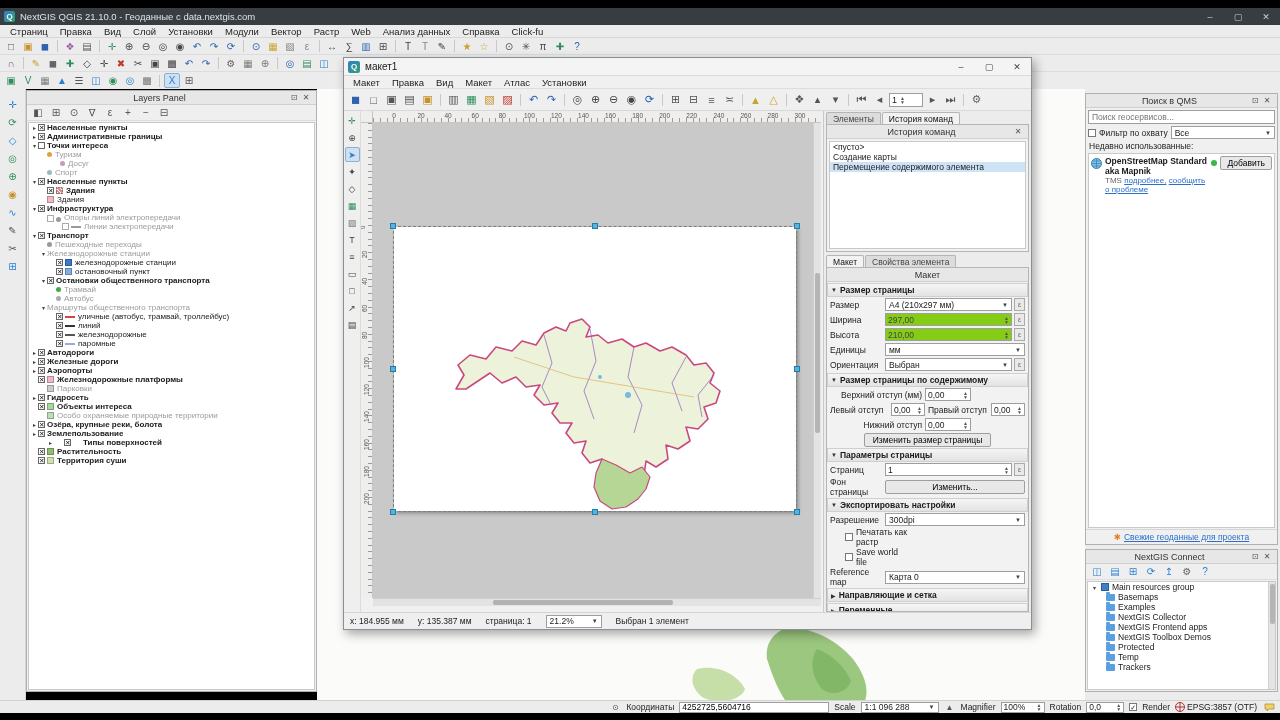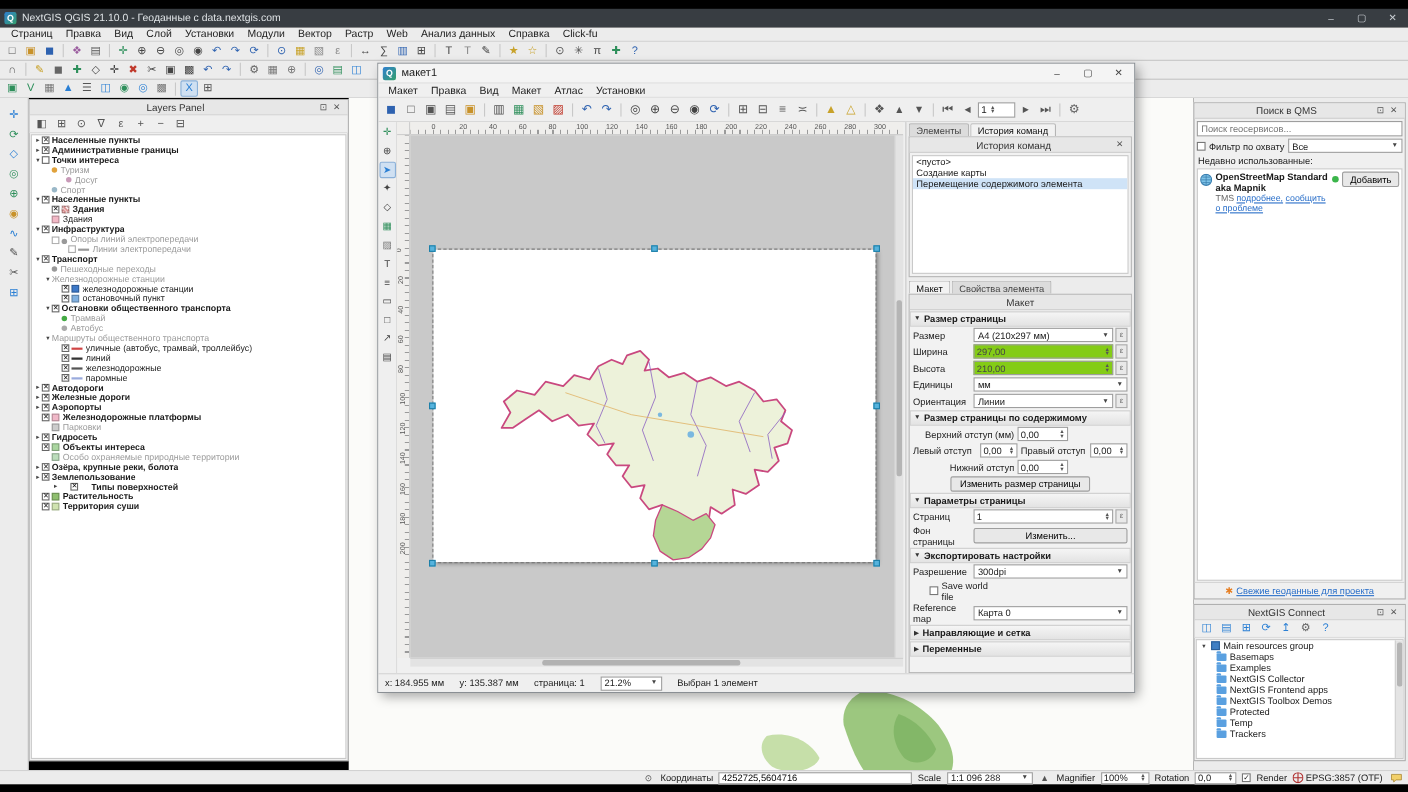--- a/index.html
+++ b/index.html
@@ -107,21 +107,21 @@
 .prow .grow{flex:1;display:flex;align-items:center;gap:2px}
 .spin2{flex:1;display:flex;align-items:center;background:#fff;border:1px solid #9e9e9e;height:13px;font-size:8.5px;padding:0 2px}
 .spin2.dis{background:#84cc16;color:#444}
 .spin2 .ud{margin-left:auto;display:flex;flex-direction:column;font-size:5px;line-height:4px;color:#555}
 .ddb{width:11px;height:13px;border:1px solid #aaa;background:#e9e9e9;display:flex;align-items:center;justify-content:center;font-size:7px;color:#666;flex:none}
 .cbx{width:8px;height:8px;border:1px solid #777;background:#fff;flex:none;font-size:7px;line-height:7px;text-align:center}
 .pbtn2{background:#e8e8e8;border:1px solid #9e9e9e;border-radius:2px;font-size:8.5px;padding:1px 8px}
 .lw-status{position:absolute;left:0;bottom:0;width:100%;height:17px;background:#efefef;border-top:1px solid #d4d4d4;display:flex;align-items:center;gap:14px;padding:0 6px;font-size:8.5px;color:#222}
 
 .main-status{position:absolute;left:0;top:700px;width:1280px;height:13px;background:#ececec;border-top:1px solid #d2d2d2;display:flex;align-items:center;gap:5px;padding:0 4px;font-size:8.5px}
-.ms-input{height:11px;border:1px solid #9e9e9e;background:#fff;font-size:8.5px;padding:0 2px;font-family:inherit;width:176px}
+.ms-input{height:11px;border:1px solid #9e9e9e;background:#fff;font-size:8.5px;padding:0 2px;font-family:inherit;width:150px}
 .ms-combo{height:11px}
 .epsg{display:flex;align-items:center;gap:2px;font-size:8.5px}
 </style>
 </head>
 <body>
 
 <div class="titlebar">
   <span class="appicon">Q</span>
   <span>NextGIS QGIS 21.10.0 - Геоданные с data.nextgis.com</span>
   <span class="wbtns">
@@ -791,21 +791,21 @@
             <span class="combo" style="flex:1">
               <span>мм</span>
               <span class="car">▼</span>
             </span>
           </span>
         </div>
       <div class="prow">
           <span class="lbl">Ориентация</span>
         <span class="grow">
             <span class="combo" style="flex:1">
-              <span>Линии</span>
+              <span>Выбран</span>
               <span class="car">▼</span>
             </span>
             <span class="ddb">ε</span>
           </span>
         </div>
 
       <div class="sect">
           <span class="sarr">▼</span>
           <span>Размер страницы по содержимому</span>
         </div>
@@ -884,20 +884,25 @@
           <span>Экспортировать настройки</span>
         </div>
       <div class="prow">
           <span class="lbl">Разрешение</span>
         <span class="grow">
             <span class="combo" style="flex:1">
               <span>300dpi</span>
               <span class="car">▼</span>
             </span>
           </span>
+        </div>
+      <div class="prow">
+          <span style="width:12px"></span>
+          <span class="cbx"></span>
+          <span class="lbl">Печатать как растр</span>
         </div>
       <div class="prow">
           <span style="width:12px"></span>
           <span class="cbx"></span>
           <span class="lbl">Save world file</span>
         </div>
       <div class="prow">
           <span class="lbl">Reference map</span>
         <span class="grow">
             <span class="combo" style="flex:1">

